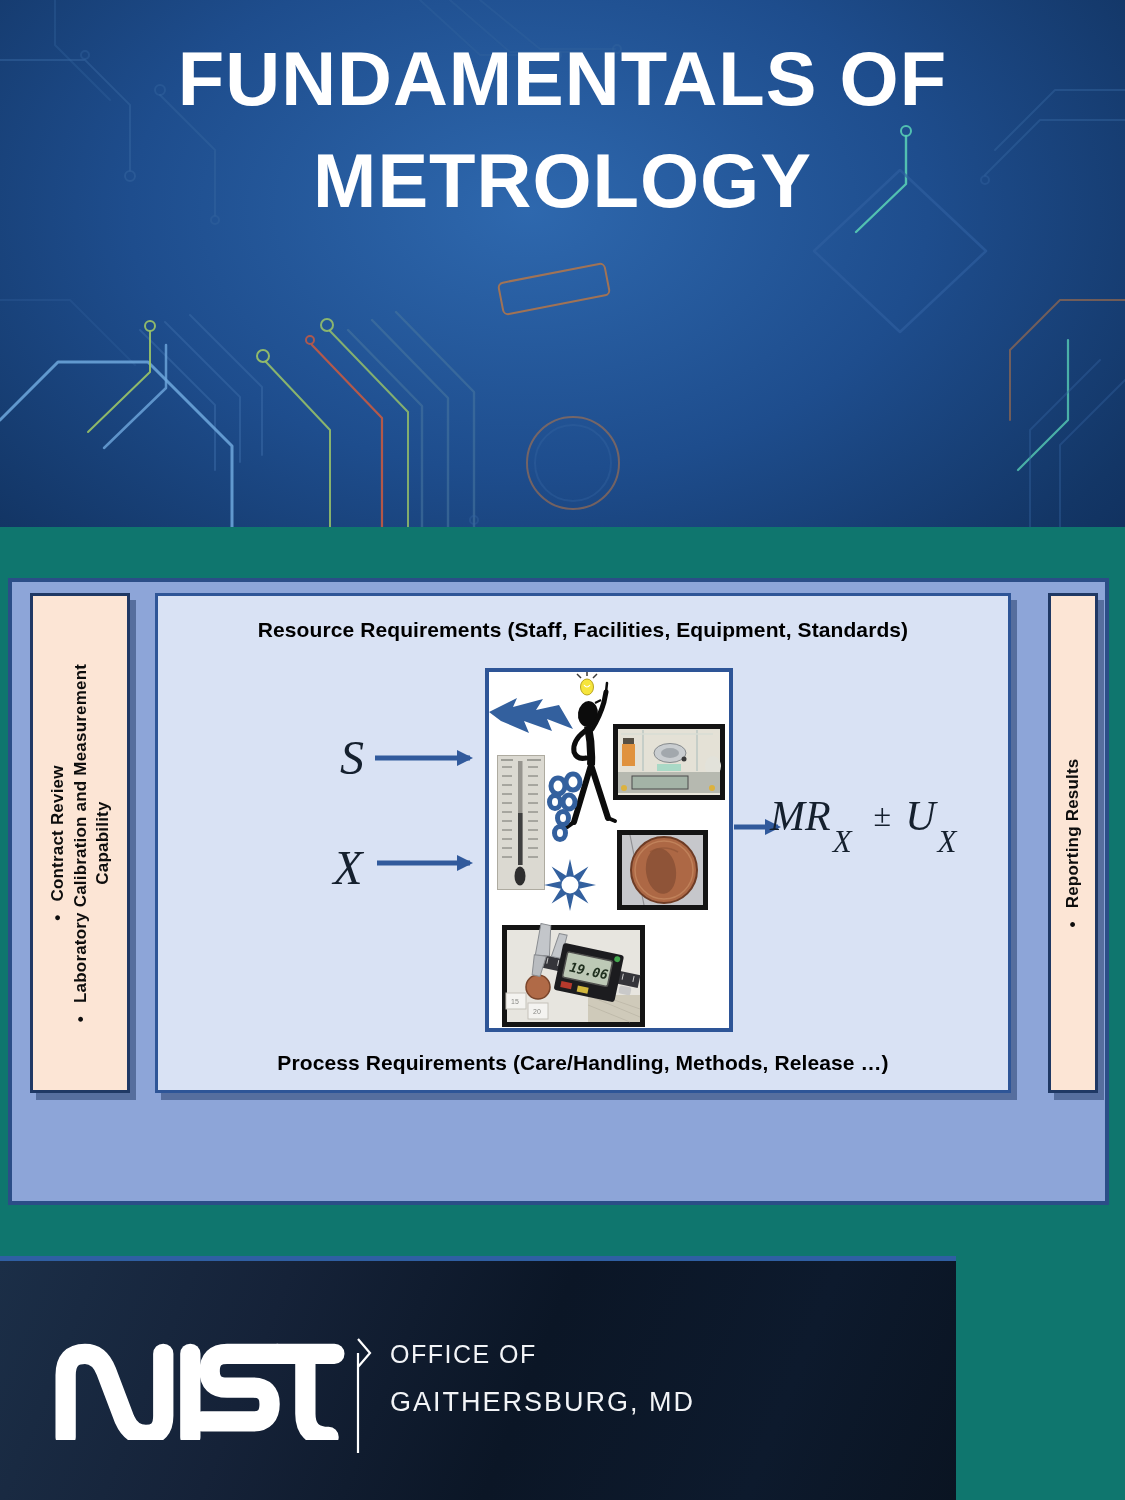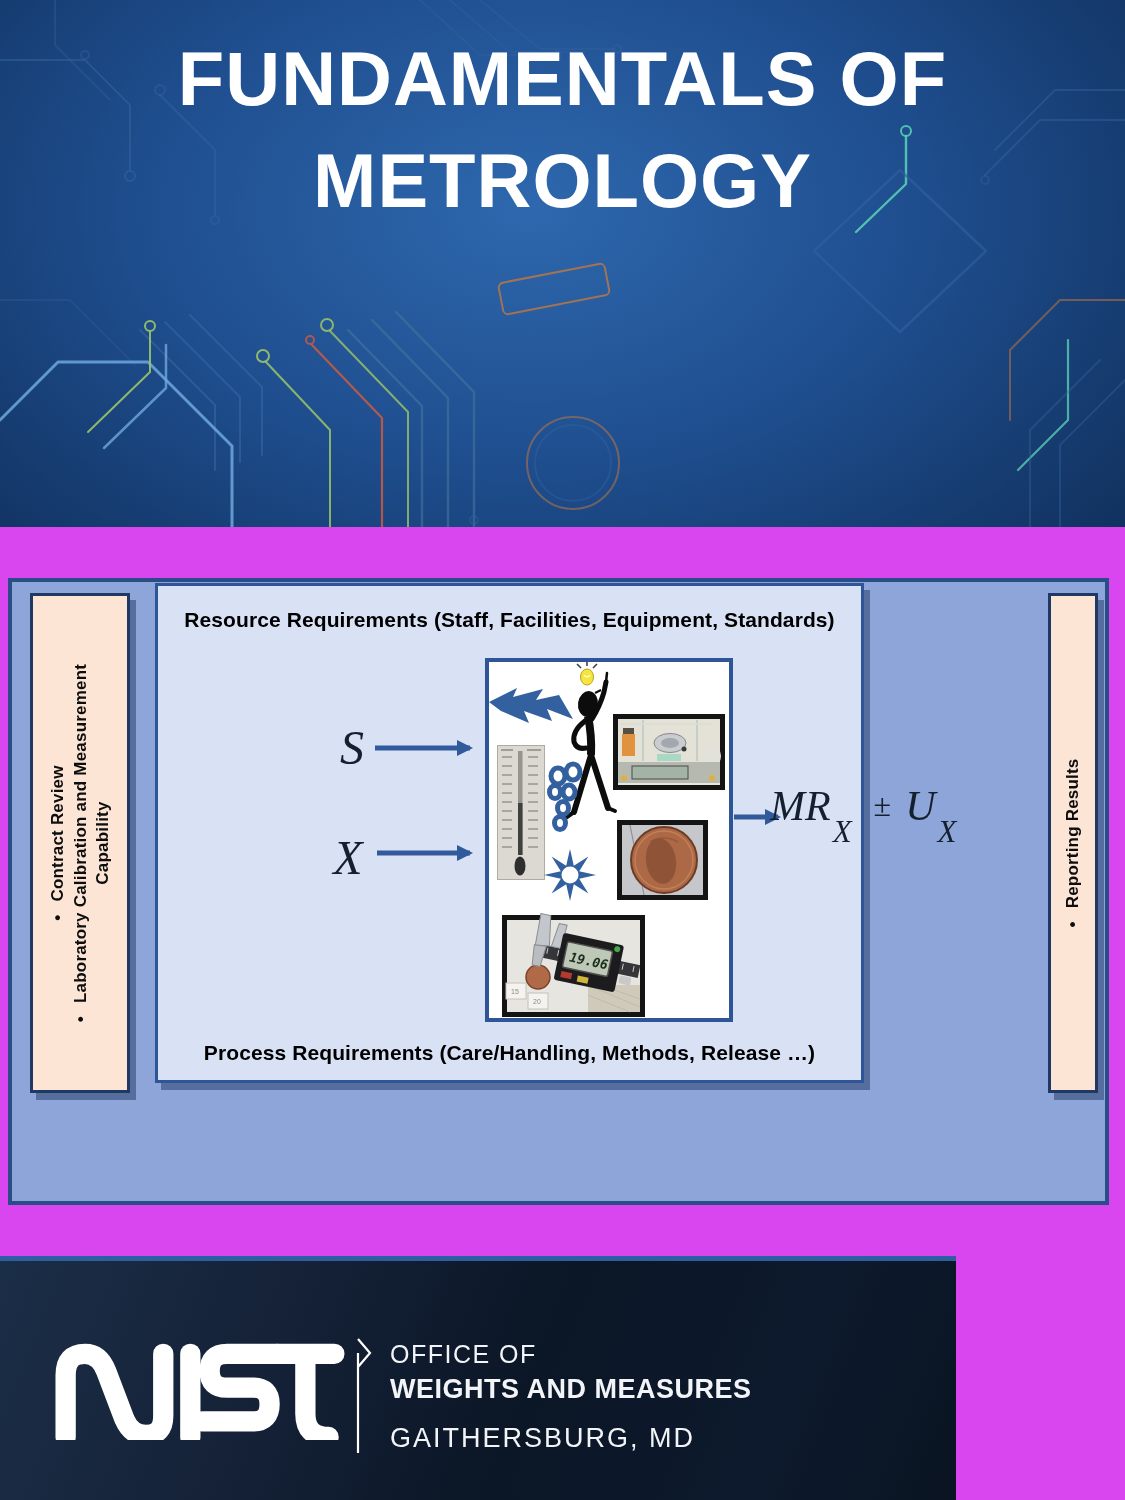--- a/index.html
+++ b/index.html
@@ -1,16 +1,16 @@
 <!DOCTYPE html>
 <html><head>
 <meta charset="utf-8">
 <style>
   html,body { margin:0; padding:0; background:#fff; }
-  .page { position:relative; width:1125px; height:1500px; background:#d946ef; overflow:hidden;
+  .page { position:relative; width:1125px; height:1500px; background:#0f766e; overflow:hidden;
           font-family:"Liberation Sans", sans-serif; }
 
   
   .banner { position:absolute; left:0; top:0; width:1125px; height:527px; overflow:hidden;
     background: radial-gradient(ellipse 950px 620px at 47% 40%, #2e68ae 0%, #1e4d8d 42%, #133666 74%, #0c2750 100%); }
   .banner .circuits { position:absolute; left:0; top:0; }
   .banner h1 { position:absolute; top:28px; left:0; width:100%; margin:0; text-align:center;
     color:#ffffff; font-size:76px; font-weight:bold; letter-spacing:1px; line-height:102px; }
   .banner h1 span { display:block; }
 
@@ -20,21 +20,21 @@
   .peachbox { background:#fce5d5; border:3px solid #1f3864; box-shadow:6px 7px 0 rgba(31,56,100,0.5); box-sizing:border-box; }
   .sidebar-left  { position:absolute; left:18px;   top:11px; width:100px; height:500px; }
   .sidebar-right { position:absolute; left:1036px; top:11px; width:50px;  height:500px; }
   .vwrap  { position:absolute; left:50%; top:50%; width:478px; transform:translate(-50%,-50%) rotate(-90deg);
             text-align:center; color:#0d0d0d; font-size:17px; font-weight:600; letter-spacing:.2px; line-height:1.28; }
   .vitem  { display:block; }
   .vitem + .vitem { margin-top:1px; }
   .vitem2 { max-width:400px; margin-left:auto; margin-right:auto; }
   .bullet { margin-right:13px; }
 
-  .panel { position:absolute; left:143px; top:1px; width:709px; height:500px; box-sizing:border-box;
+  .panel { position:absolute; left:143px; top:11px; width:856px; height:500px; box-sizing:border-box;
     background:#d9e2f4; border:3px solid #2e5597; box-shadow:6px 7px 0 rgba(31,56,100,0.5); }
   .panel-label { position:absolute; left:0; width:100%; text-align:center; color:#000;
     font-size:21px; font-weight:bold; letter-spacing:.1px; }
   .label-top { top:22px; }
   .label-bottom { bottom:15px; }
   .white-box { position:absolute; left:327px; top:72px; width:248px; height:364px; box-sizing:border-box;
     background:#ffffff; border:4px solid #2e5597; }
   .io-label { position:absolute; width:60px; text-align:center; color:#15202e;
     font-family:"Liberation Serif", serif; font-style:italic; font-size:48px; line-height:56px; }
   .io-s { left:164px; top:134px; }
@@ -262,18 +262,17 @@
         </g>
       </svg>
     </div>
     <div class="footer-divider">
       <svg width="26" height="118" viewBox="0 0 26 118">
         <path d="M6,2 L18,16 L6,30 M6,16 L6,116" stroke="#ffffff" stroke-width="2.2" fill="none"></path>
       </svg>
     </div>
     <div class="office">
       <div class="office-l1">OFFICE OF</div>
-      <div class="office-l2">WEIGHTS AND MEASURES</div>
       <div class="office-l3">GAITHERSBURG, MD</div>
     </div>
   </div>
 
 </div>
 
 </body></html>

